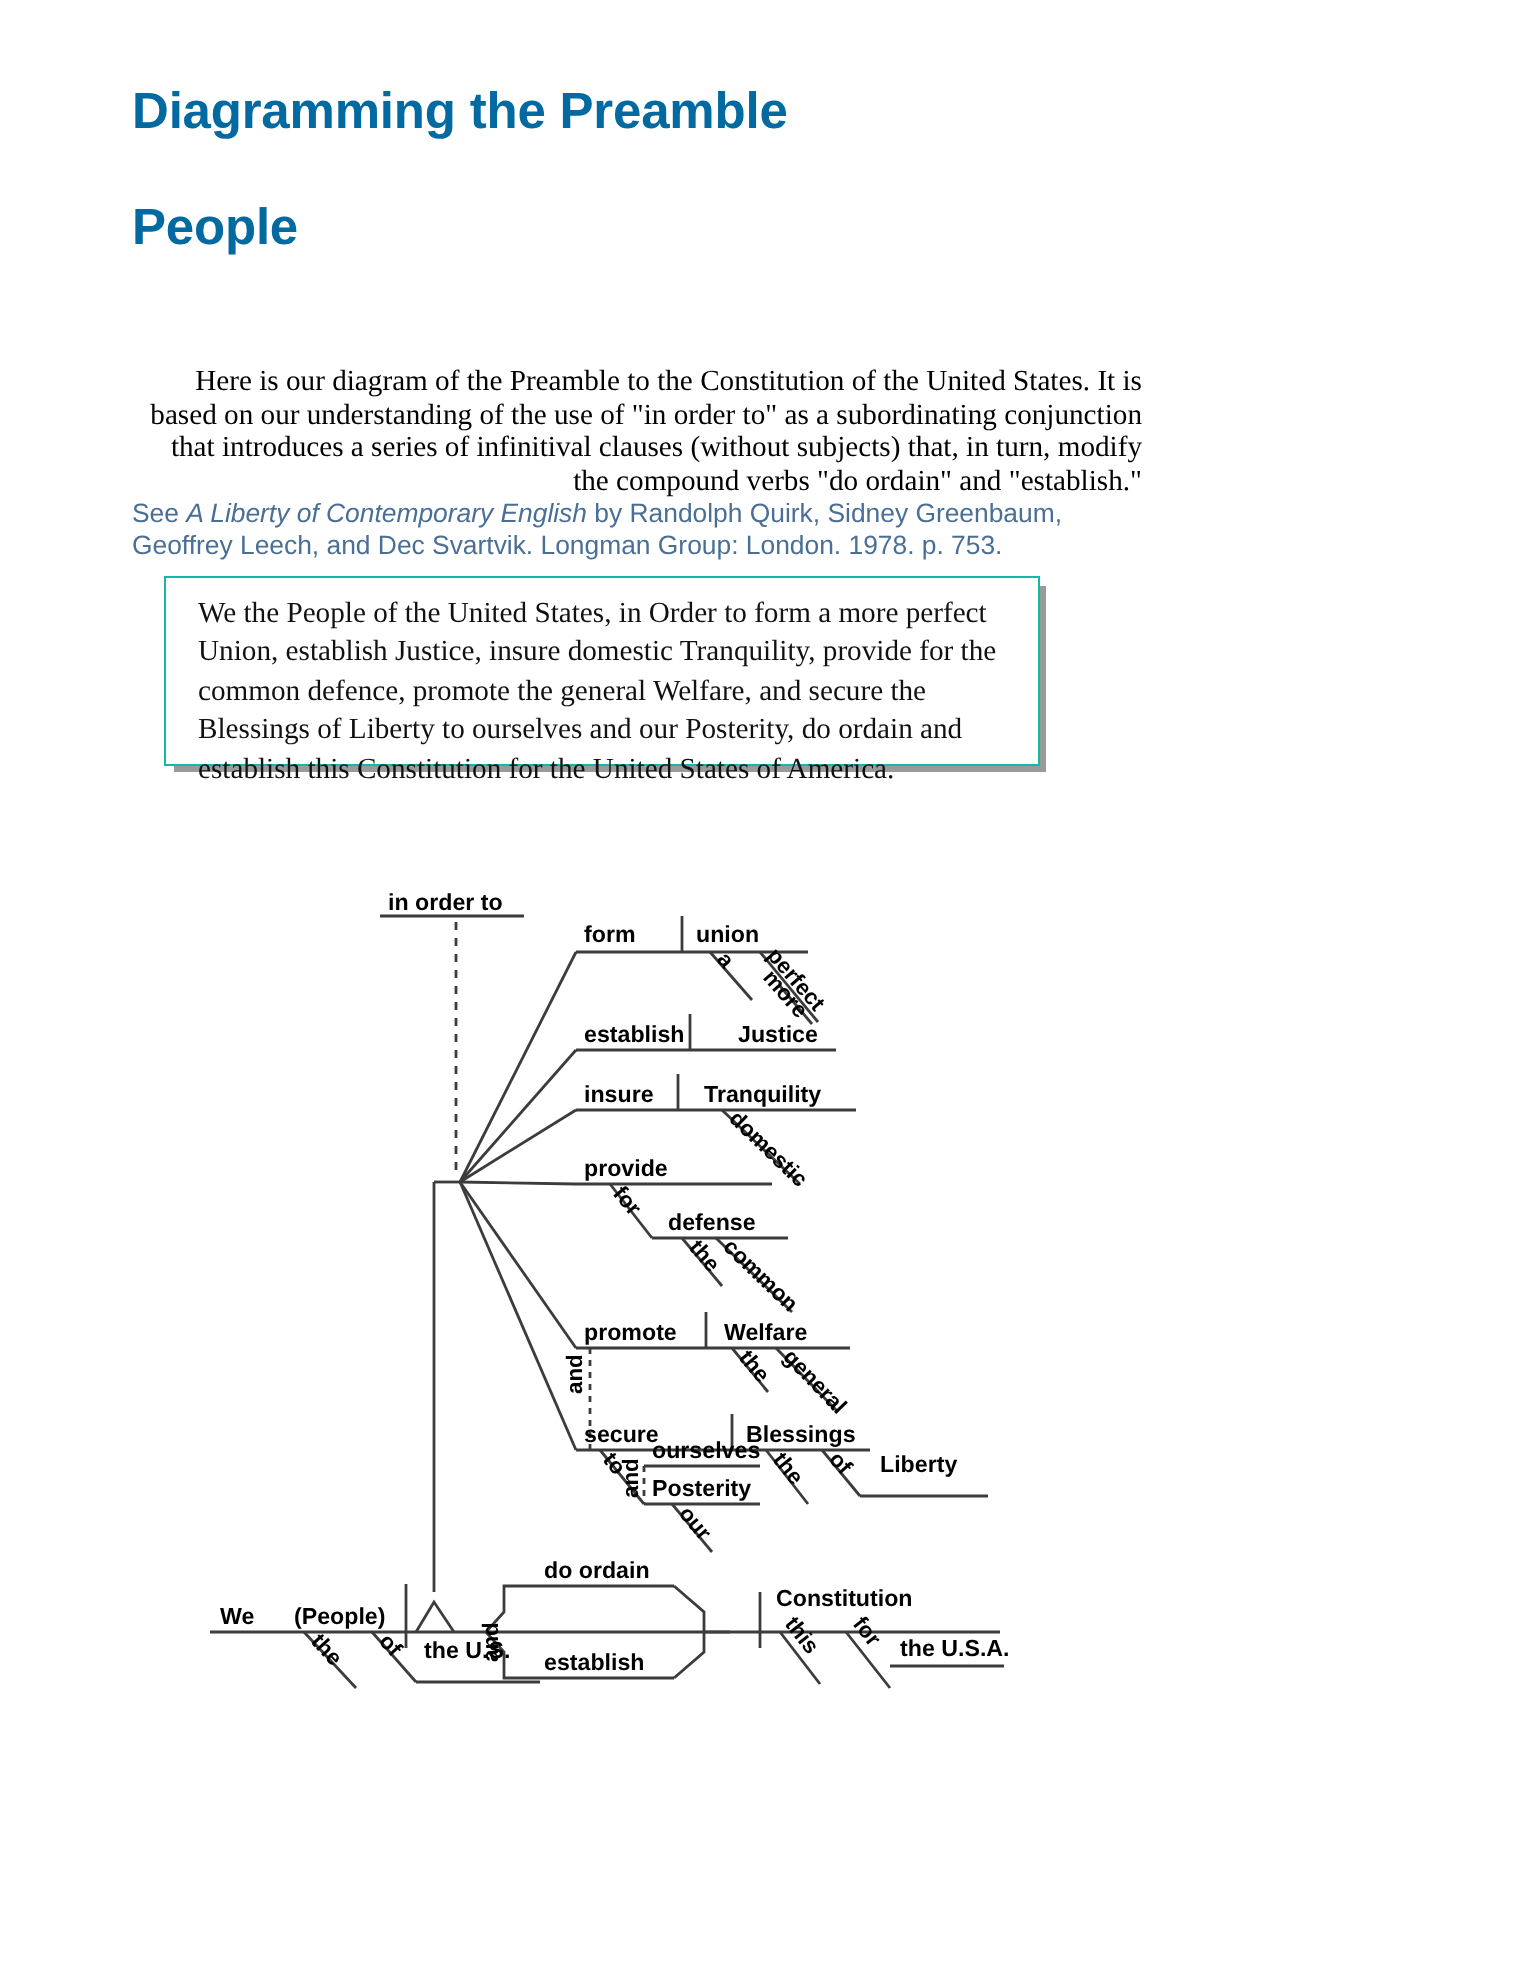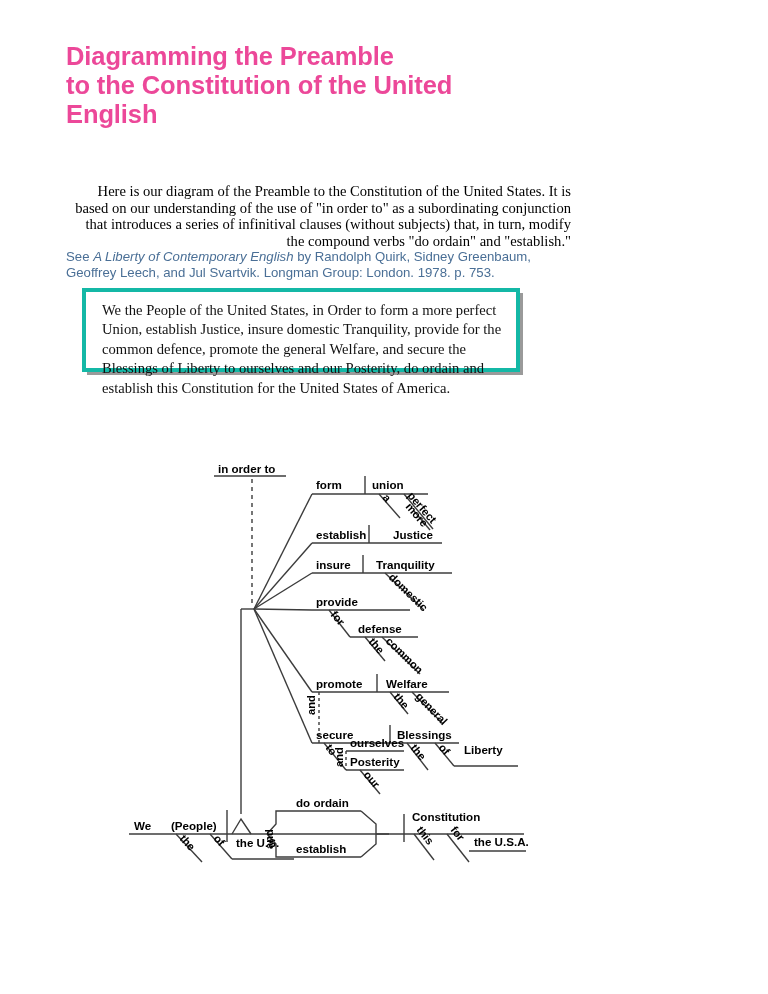--- a/index.html
+++ b/index.html
@@ -23,21 +23,21 @@
   h1.title {
     position: absolute;
     left: 66px;
     top: 42px;
     width: 490px;
     margin: 0;
     font-family: "Liberation Sans", sans-serif;
     font-size: 25.5px;
     line-height: 29px;
     font-weight: bold;
-    color: #ec4899;
+    color: #0369a1;
     letter-spacing: -0.1px;
   }
   .intro {
     position: absolute;
     left: 66px;
     top: 183px;
     width: 505px;
     font-family: "Liberation Serif", serif;
     font-size: 14.6px;
     line-height: 16.7px;
@@ -53,44 +53,43 @@
     font-size: 13.2px;
     line-height: 15.6px;
     color: #4a6f96;
   }
   .cite i { font-style: italic; }
   .quotebox {
     position: absolute;
     left: 82px;
     top: 288px;
     width: 438px;
-    height: 84px;
-    border: 4px solid #14b8a6;
+    height: 95px;
+    border: 1px solid #14b8a6;
     background: #ffffff;
     box-shadow: 4px 4px 0 -1px #9a9a9a;
     box-sizing: border-box;
   }
   .quotebox p {
     margin: 0;
     position: absolute;
     left: 16px;
     top: 9px;
     width: 402px;
     font-family: "Liberation Serif", serif;
     font-size: 14.6px;
     line-height: 19.4px;
     color: #111111;
   }
   .diagram {
     position: absolute;
     left: 0;
-    top: 442px;
+    top: 424px;
     width: 664px;
     height: 430px;
-    margin-left: 24px;
   }
   svg { display: block; }
   text.w {
     font-family: "Liberation Sans", sans-serif;
     font-weight: bold;
     font-size: 11.6px;
     fill: #000000;
   }
   text.wm {
     font-family: "Liberation Sans", sans-serif;
@@ -98,25 +97,25 @@
     font-size: 11.2px;
     fill: #000000;
   }
   line, path, polyline { shape-rendering: geometricPrecision; }
 </style>
 </head>
 <body>
 
 <div class="page">
 
-  <h1 class="title"><span>Diagramming the Preamble</span><br><span>to the Constitution of the United</span><br><span>English</span></h1>
+  <h1 class="title"><span>Diagramming the Preamble</span><br><br><span>People</span></h1>
 
   <div class="intro">Here is our diagram of the Preamble to the Constitution of the United States. It is based on our understanding of the use of "in order to" as a subordinating conjunction that introduces a series of infinitival clauses (without subjects) that, in turn, modify the compound verbs "do ordain" and "establish."</div>
 
-  <div class="cite"><span>See </span><i>A Liberty of Contemporary English</i><span> by Randolph Quirk, Sidney Greenbaum, Geoffrey Leech, and Jul Svartvik. Longman Group: London. 1978. p. 753.</span></div>
+  <div class="cite"><span>See </span><i>A Liberty of Contemporary English</i><span> by Randolph Quirk, Sidney Greenbaum, Geoffrey Leech, and Dec Svartvik. Longman Group: London. 1978. p. 753.</span></div>
 
   <div class="quotebox">
     <p>We the People of the United States, in Order to form a more perfect Union, establish Justice, insure domestic Tranquility, provide for the common defence, promote the general Welfare, and secure the Blessings of Liberty to ourselves and our Posterity, do ordain and establish this Constitution for the United States of America.</p>
   </div>
 
   <div class="diagram">
   <svg width="768" height="430" viewBox="0 0 768 430" xmlns="http://www.w3.org/2000/svg">
     <g stroke="#3c3c3c" stroke-width="1.4" fill="none">
 
       <line x1="190" y1="452" x2="262" y2="452" transform="translate(0,-418)"></line>

